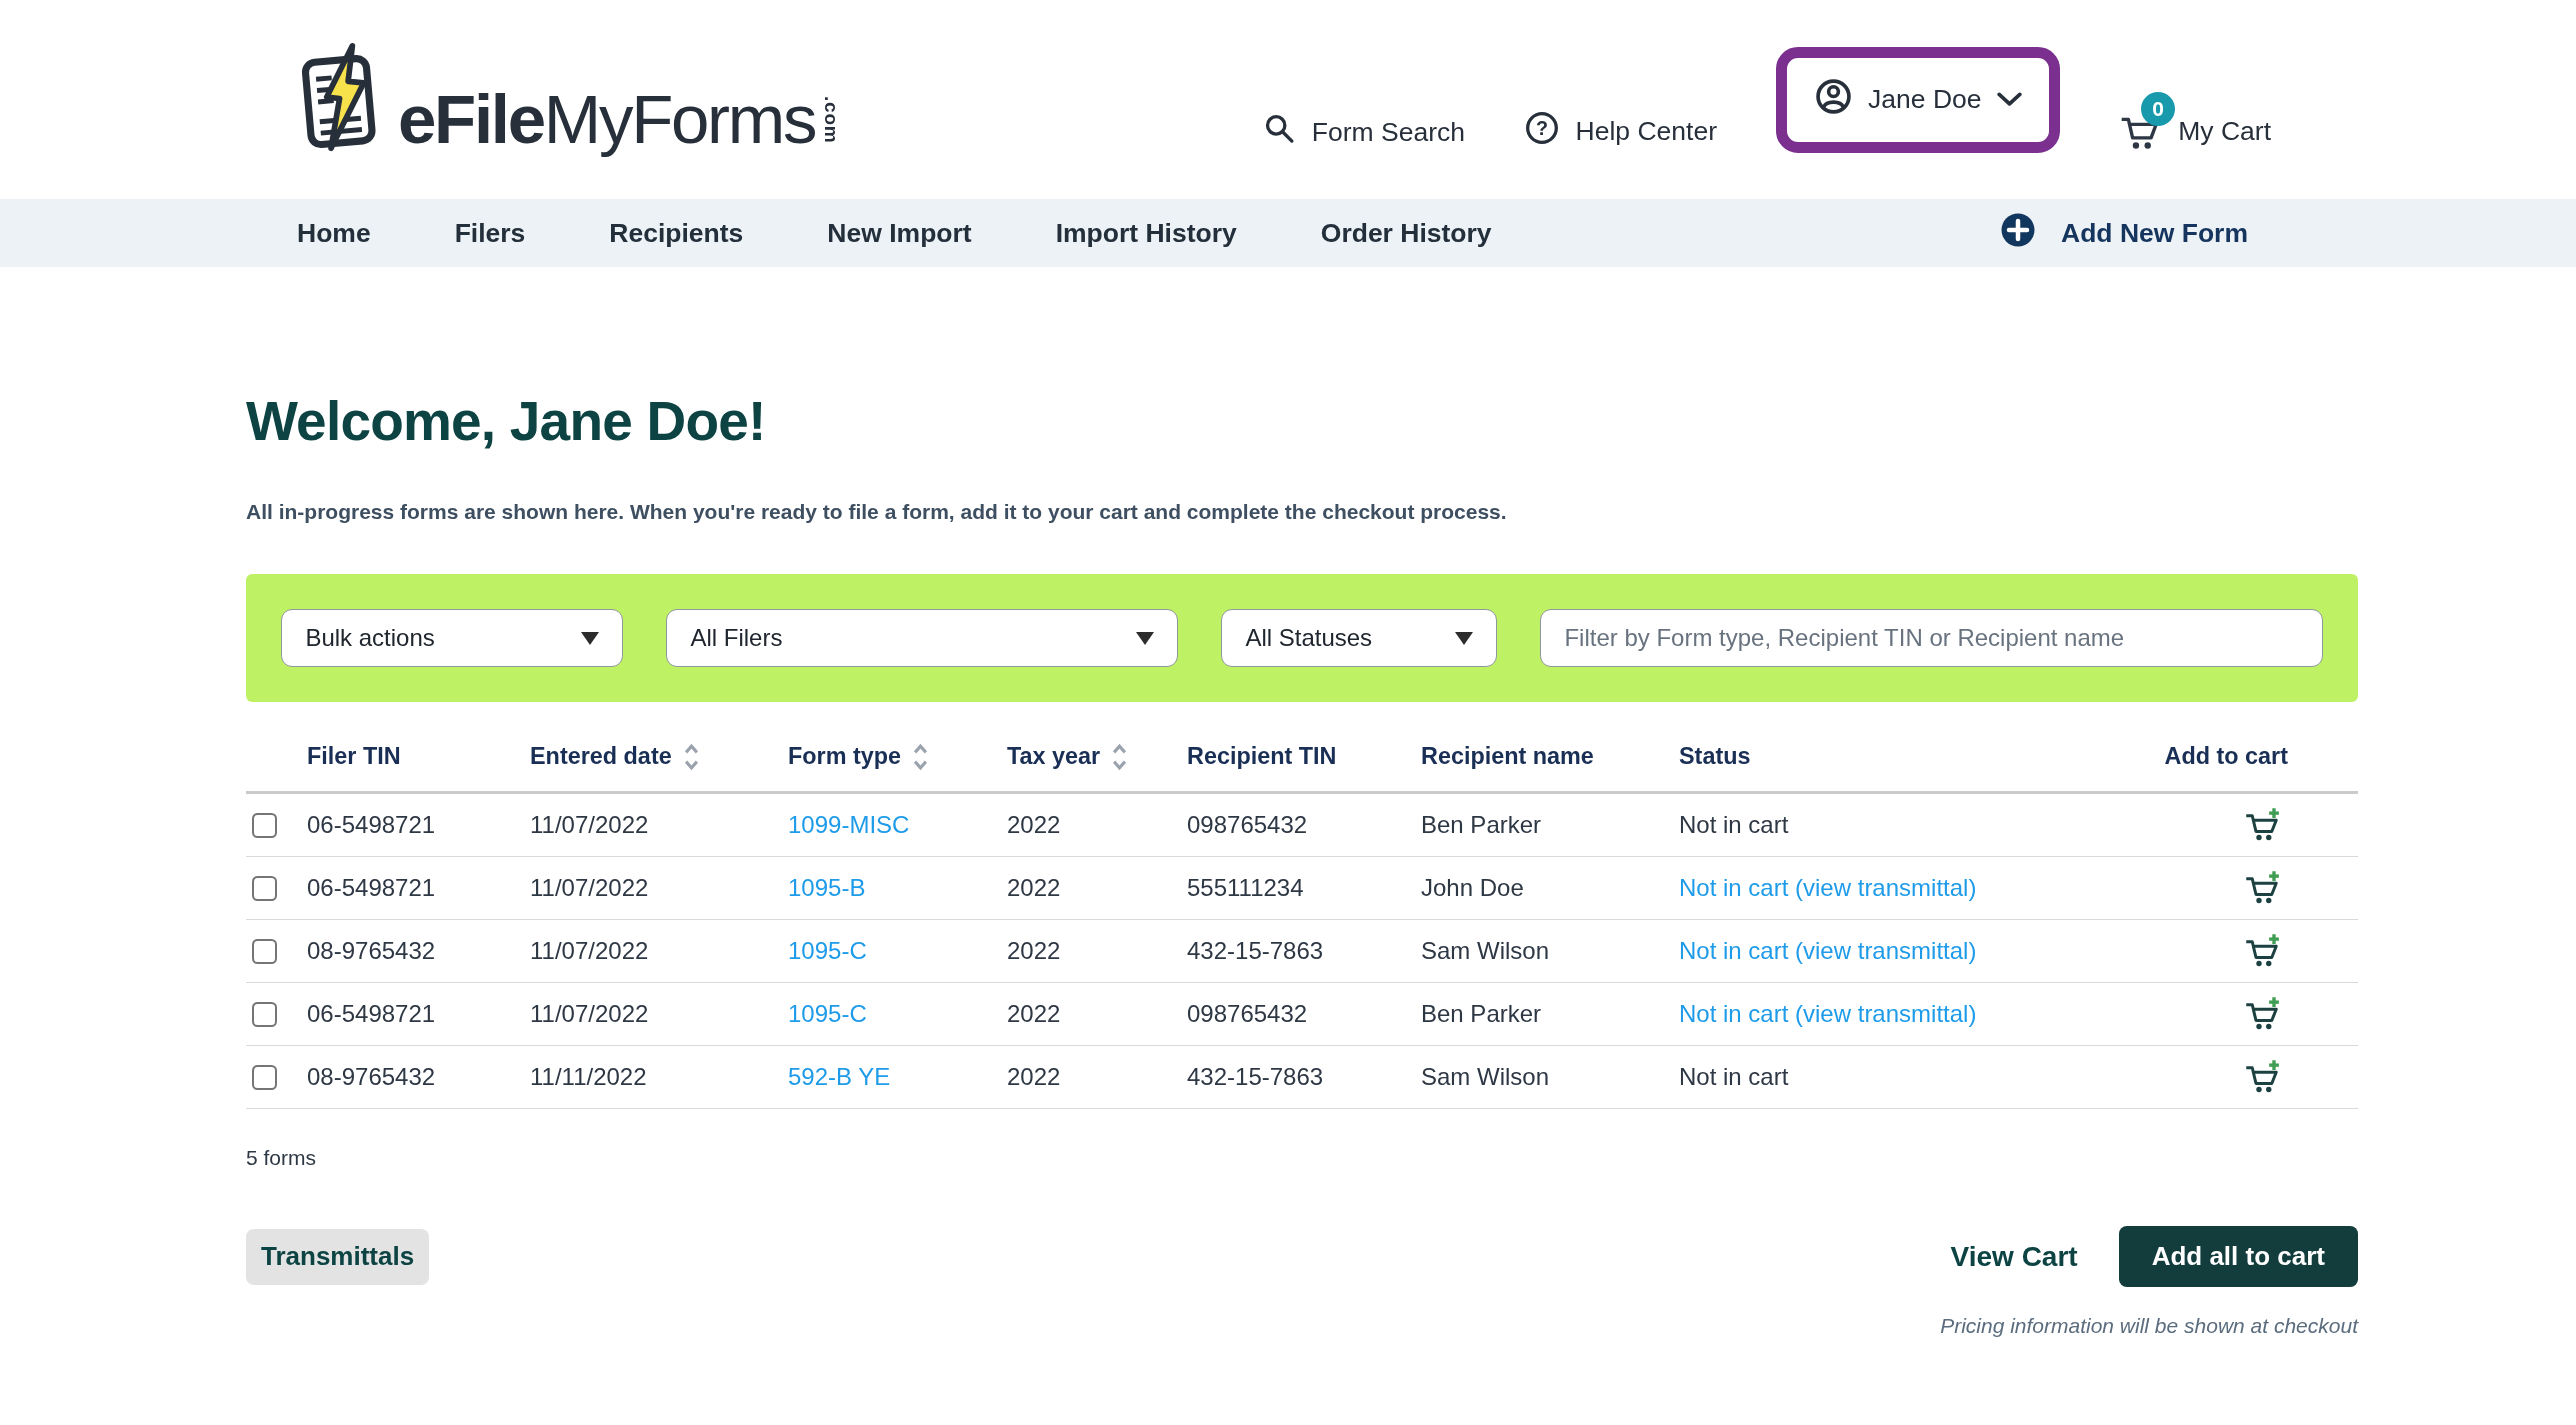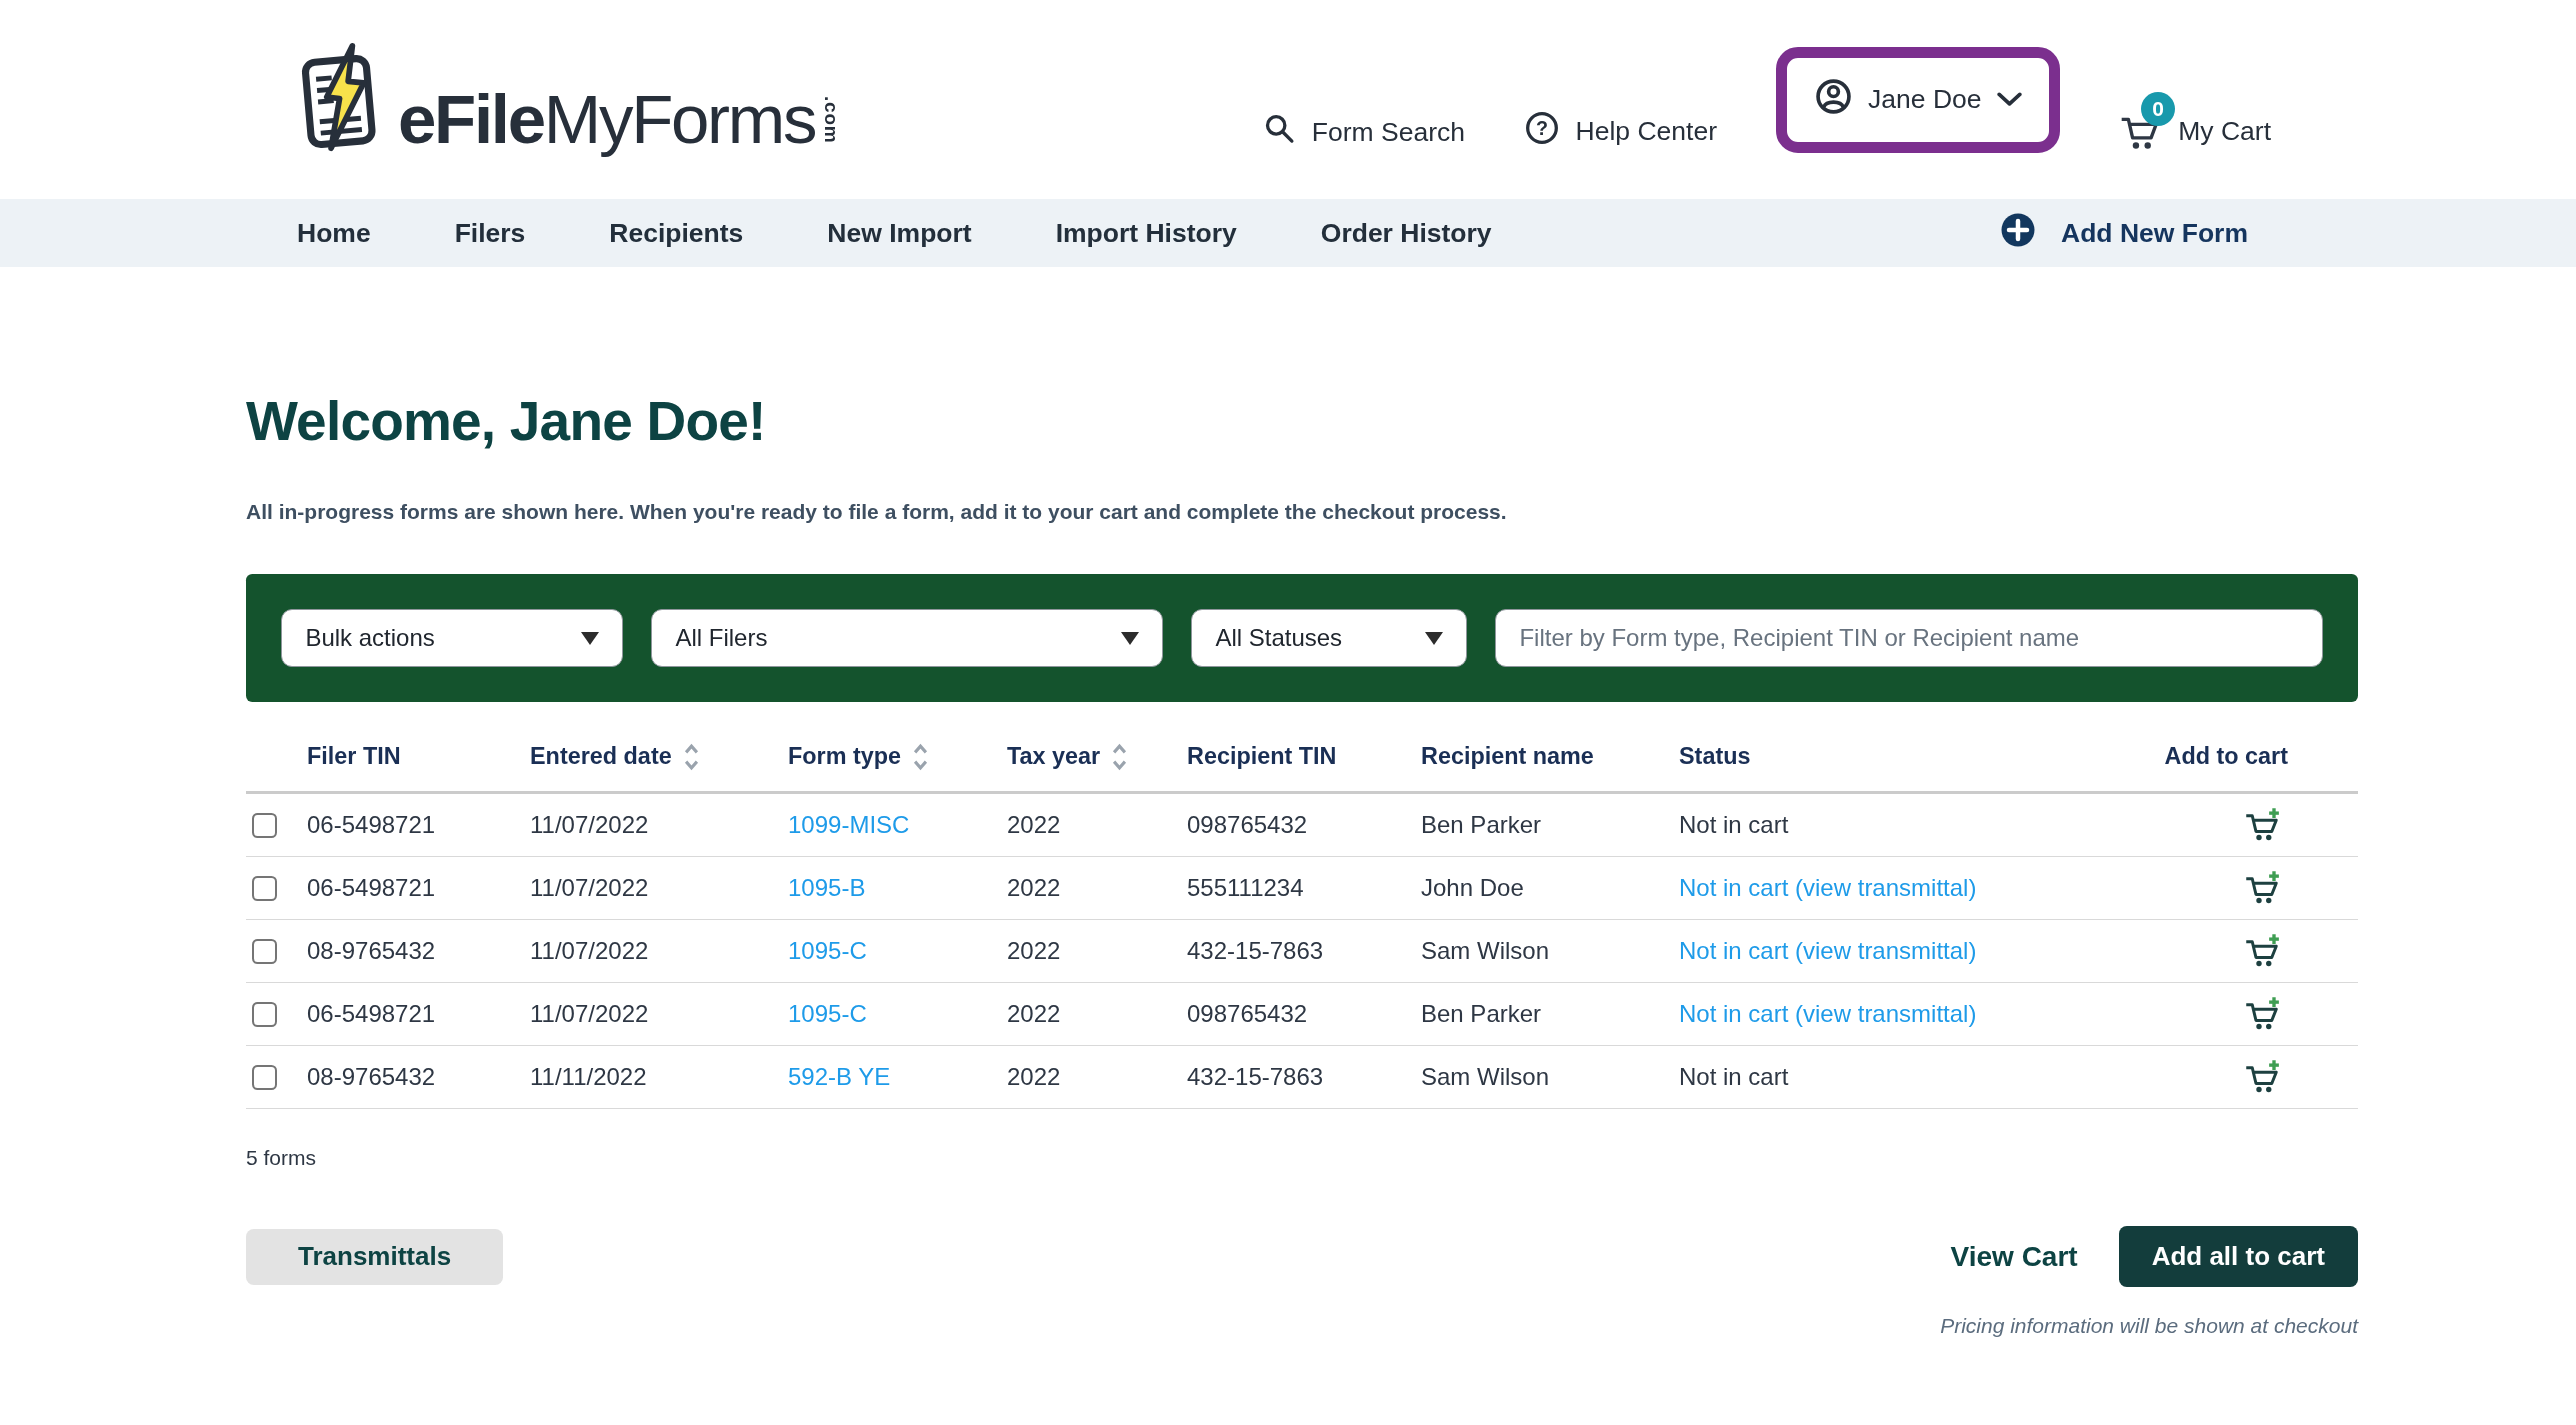--- a/index.html
+++ b/index.html
@@ -29,22 +29,22 @@
   .mainnav { height:68px; background:#edf2f6; display:flex; align-items:center;
     padding:0 328px 0 297px; font-size:26.5px; font-weight:bold; color:#232f3b; gap:84px; }
   .mainnav .nav-item { cursor:pointer; white-space:nowrap; }
   .add-new { margin-left:auto; display:flex; align-items:center; gap:25px; color:#15355e; cursor:pointer; }
 
   
   .container { width:2112px; margin-left:246px; }
   h1.welcome { margin-top:122px; font-size:55px; font-weight:bold; color:#0d4343; letter-spacing:-0.8px; }
   .desc { margin-top:47px; font-size:21px; font-weight:bold; color:#3e4f61; }
 
-  .filterbar { margin-top:50px; height:128px; background:#14532d; border-radius:6.2px;
-    display:flex; align-items:center; padding:0 35px; gap:28px; }
+  .filterbar { margin-top:50px; height:128px; background:#bef264; border-radius:6.2px;
+    display:flex; align-items:center; padding:0 35px; gap:43px; }
   .select { height:58px; background:#fff; border:1.6px solid #8f969c; border-radius:11px;
     display:flex; align-items:center; padding:0 23.4px; font-size:24px; color:#20262e; cursor:pointer; }
   .select.w1 { width:342px; } .select.w2 { width:512px; } .select.w3 { width:276px; }
   .tri { margin-left:auto; width:0; height:0; border-left:9.4px solid transparent;
     border-right:9.4px solid transparent; border-top:13.3px solid #2c2c2c; }
   .search-input { flex:1; height:58px; background:#fff; border:1.6px solid #8f969c; border-radius:11px;
     font-size:24px; padding:0 23.4px; color:#20262e; font-family:"Liberation Sans", sans-serif; }
   .search-input::placeholder { color:#68737f; opacity:1; }
 
   
@@ -60,21 +60,21 @@
   .cell.cart { display:flex; justify-content:flex-end; padding-right:77px; }
   input[type=checkbox] { appearance:none; width:25px; height:25px; border:2.3px solid #757575;
     border-radius:5.5px; background:#fff; cursor:pointer; }
   .link { color:#1e9be9; cursor:pointer; }
   .cart-add { cursor:pointer; display:flex; }
 
   .summary { margin-top:37px; font-size:21px; color:#2e3744; }
 
   
   .actions { margin-top:56px; display:flex; align-items:center; }
-  .btn-transmittals { height:56px; padding:0 52px; background:#e3e3e3; border:none; border-radius:7.8px;
+  .btn-transmittals { height:56px; padding:0 15px; background:#e3e3e3; border:none; border-radius:7.8px;
     font-size:26px; font-weight:bold; color:#0d4343; font-family:inherit; cursor:pointer; }
   .right-group { margin-left:auto; display:flex; align-items:center; gap:41px; }
   .view-cart { font-size:28px; font-weight:bold; color:#0d4343; cursor:pointer; }
   .btn-addall { height:61px; padding:0 33px; background:#133d3c; border:none; border-radius:7.8px;
     font-size:26px; font-weight:bold; color:#ffffff; font-family:inherit; cursor:pointer; }
   .pricing { margin-top:26.5px; text-align:right; font-style:italic; font-size:21px; color:#5b6c7e; }
 </style>
 </head>
 <body>
 

